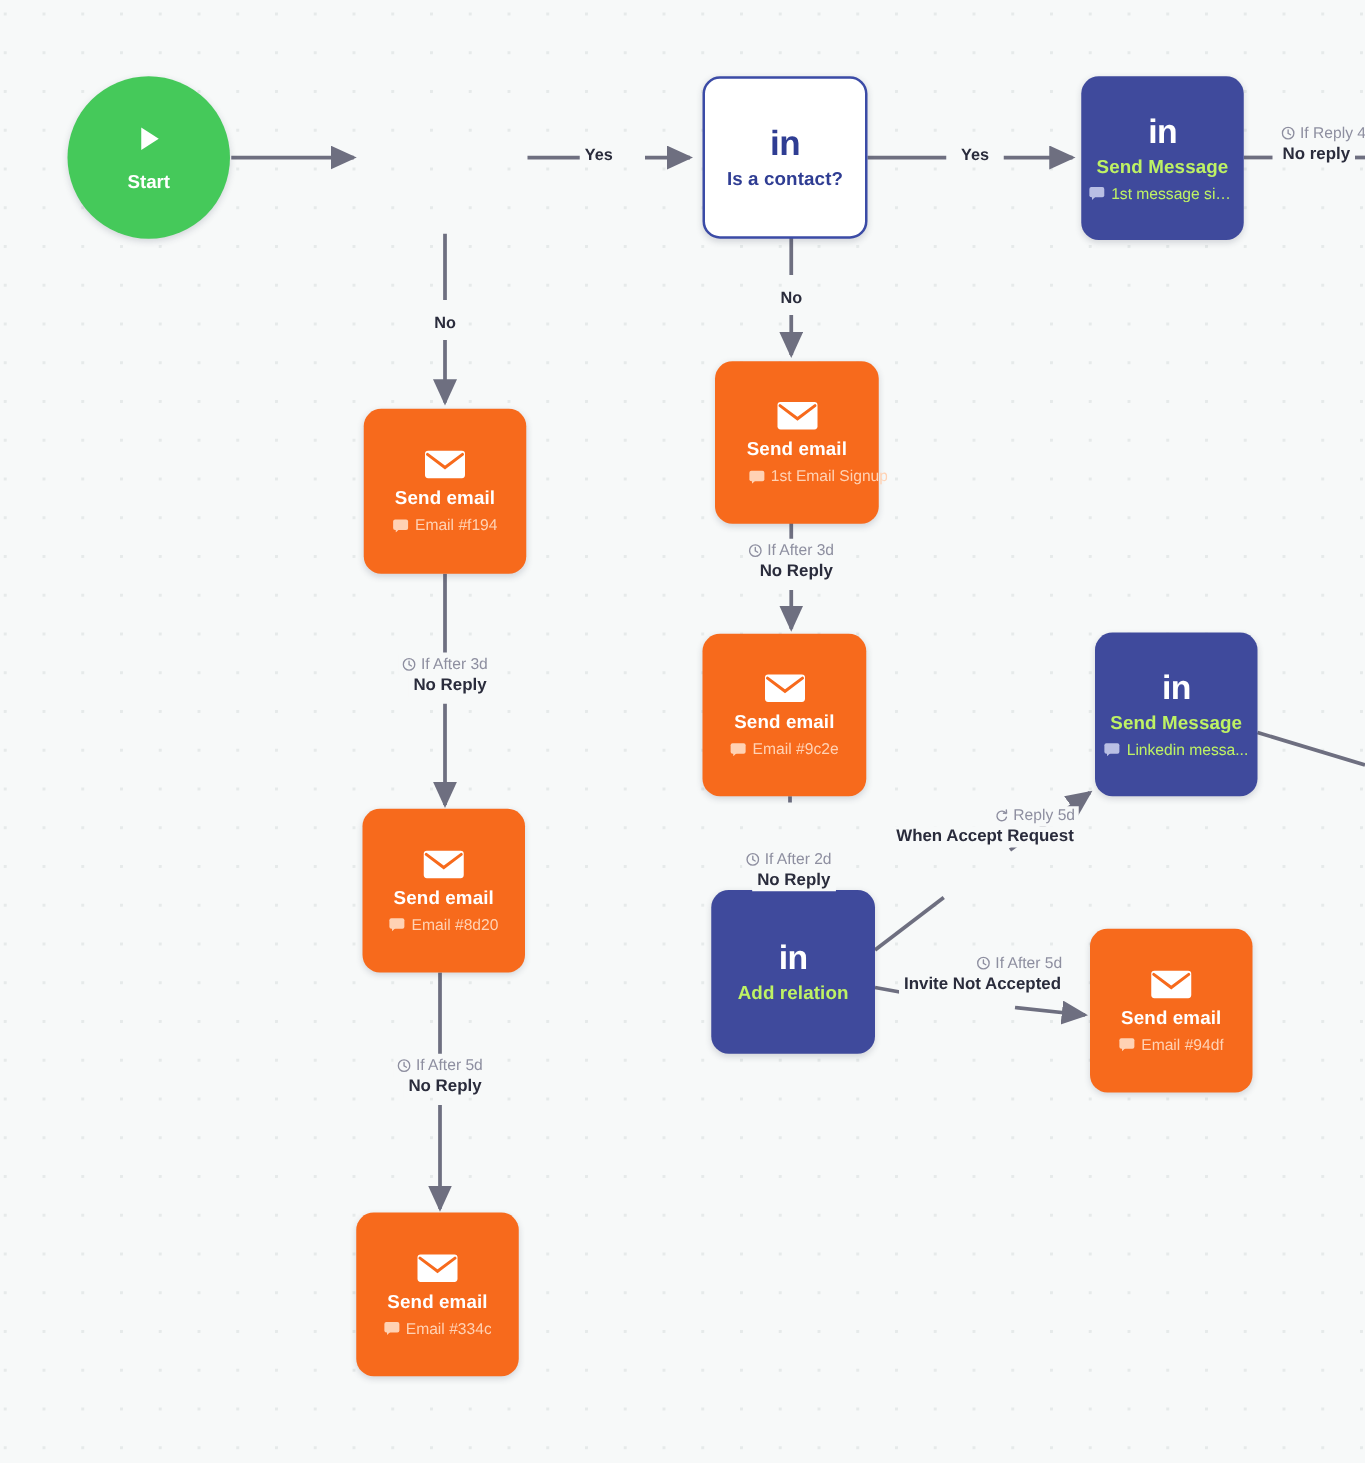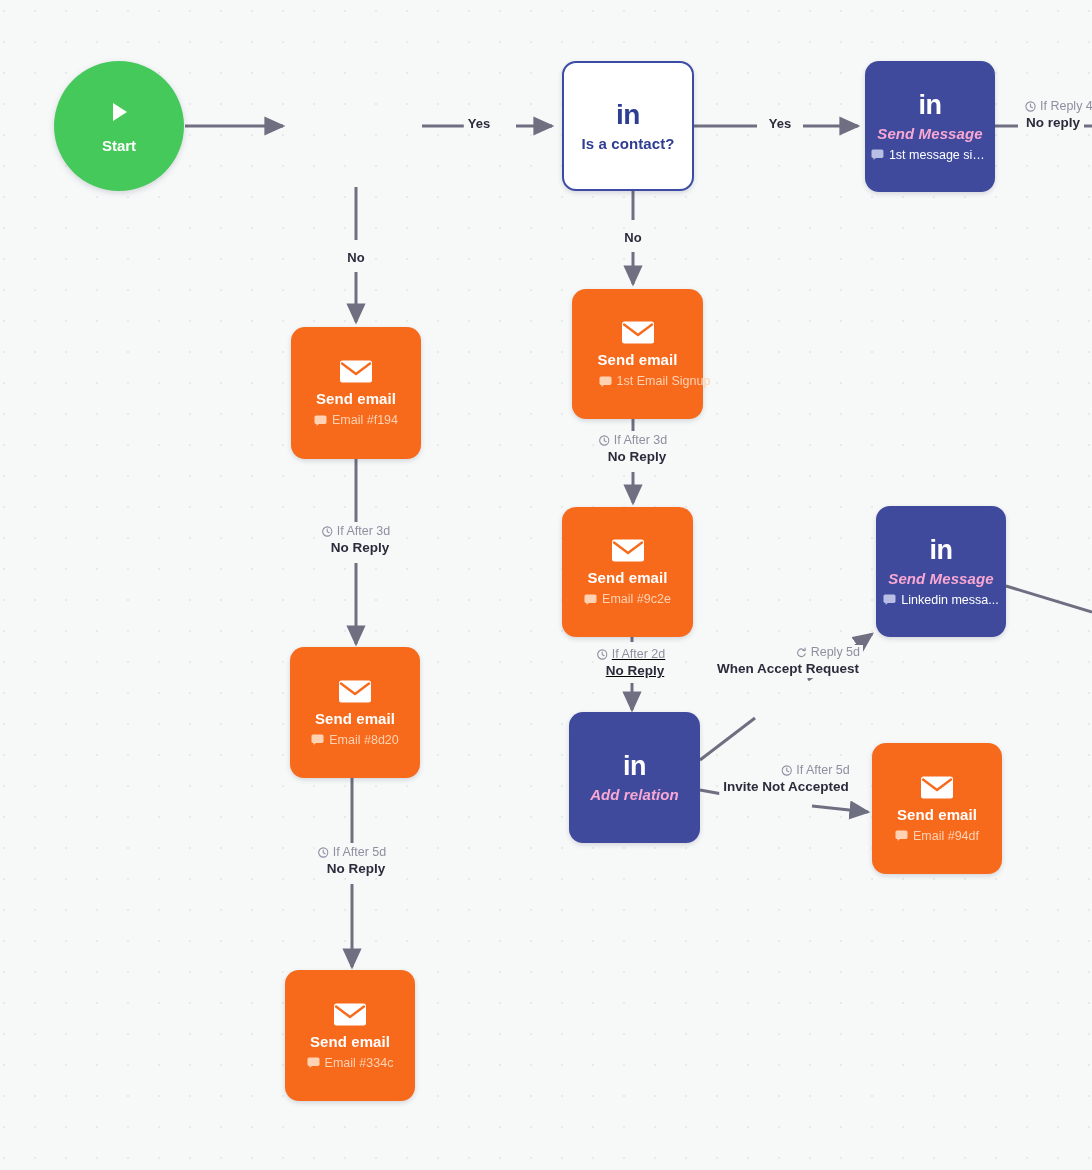--- a/index.html
+++ b/index.html
@@ -102,22 +102,22 @@
   .node.decision-linkedin {
     background: #ffffff;
     border: 2px solid #3b4ba6;
   }
   .node.decision-linkedin .n-title { color: #2f3d93; }
 
   .node.linkedin-filled {
     background: #3f4a9c;
     border: none;
   }
-  .node.linkedin-filled .n-title { color: #f9a8d4; font-style: italic; }
-  .node.linkedin-filled .n-sub { color: #ffffff; }
+  .node.linkedin-filled .n-title { color: #bef264; }
+  .node.linkedin-filled .n-sub { color: #bef264; }
 
   .node.email-orange {
     background: #f76a1c;
     border: none;
   }
   .node.email-orange .n-title { color: #ffffff; }
   .node.email-orange .n-sub { color: #ffd2b4; }
 
   
   .edge-label {
@@ -405,21 +405,21 @@
     <span class="cond">
       <svg width="11" height="11" viewBox="0 0 12 12" aria-hidden="true">
         <circle cx="6" cy="6" r="5" fill="none" stroke="#8e8fa0" stroke-width="1.2"></circle>
         <path d="M6 3.2 L6 6.2 L8.1 7.4" fill="none" stroke="#8e8fa0" stroke-width="1.2" stroke-linecap="round"></path>
       </svg>
       <span>If After 3d</span>
     </span>
     <span class="main">No Reply</span>
   </div>
 
-  <div class="edge-label" style="left:631px; top:647px; transform:translateX(-50%);text-decoration:underline;">
+  <div class="edge-label" style="left:631px; top:680px; transform:translateX(-50%);">
     <span class="cond">
       <svg width="11" height="11" viewBox="0 0 12 12" aria-hidden="true">
         <circle cx="6" cy="6" r="5" fill="none" stroke="#8e8fa0" stroke-width="1.2"></circle>
         <path d="M6 3.2 L6 6.2 L8.1 7.4" fill="none" stroke="#8e8fa0" stroke-width="1.2" stroke-linecap="round"></path>
       </svg>
       <span>If After 2d</span>
     </span>
     <span class="main">No Reply</span>
   </div>
 

